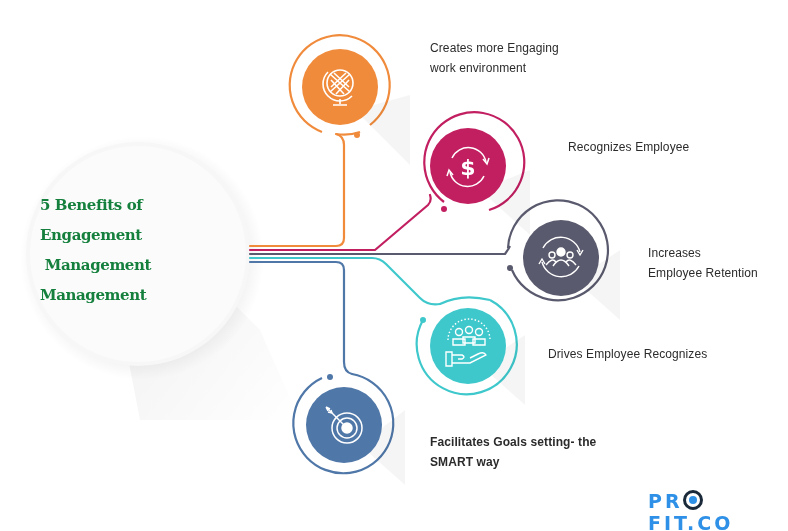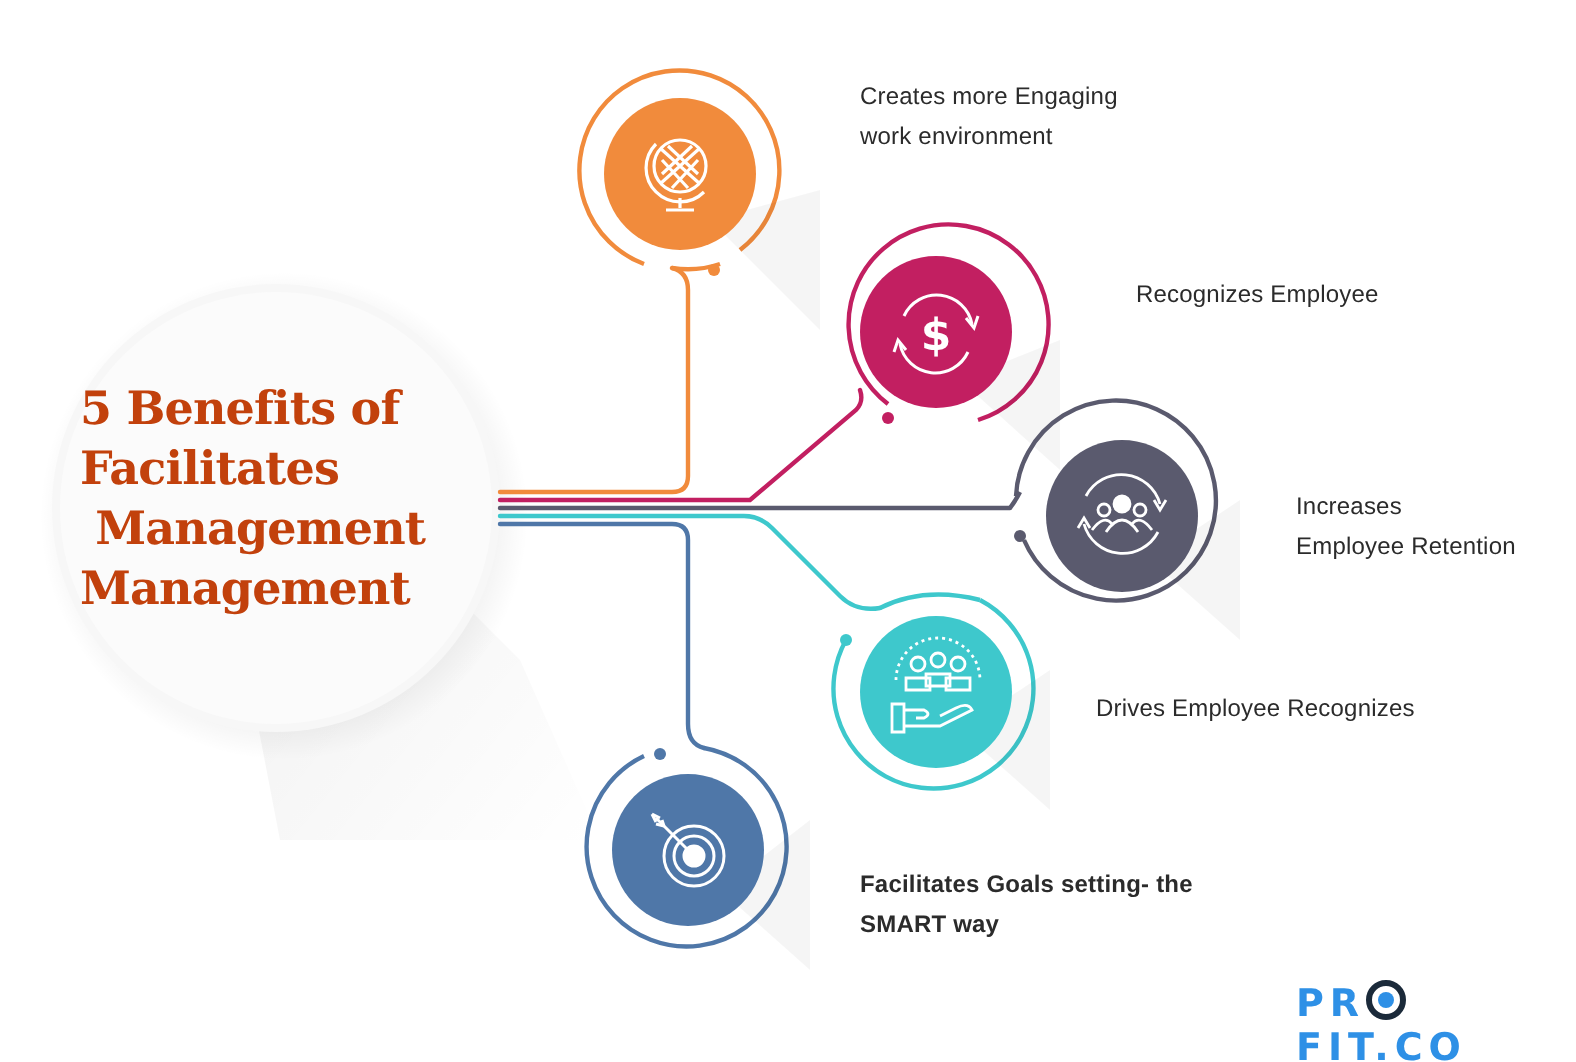--- a/index.html
+++ b/index.html
@@ -1,19 +1,19 @@
 <!DOCTYPE html>
 <html><head>
 <meta charset="utf-8">
 <style>
   html,body{margin:0;padding:0;background:#ffffff;}
   body{width:788px;height:531px;position:relative;overflow:hidden;font-family:"Liberation Sans",sans-serif;}
   #art{position:absolute;left:0;top:0;}
   .label{position:absolute;font-family:"Liberation Sans",sans-serif;font-size:12px;line-height:20px;color:#2b2b2b;letter-spacing:0.1px;}
-  .hub-title{position:absolute;left:40px;top:190px;width:200px;font-family:"DejaVu Serif",serif;font-weight:bold;font-size:23px;line-height:30px;color:#c2410c;letter-spacing:-0.4px;}
+  .hub-title{position:absolute;left:40px;top:190px;width:200px;font-family:"DejaVu Serif",serif;font-weight:bold;font-size:15px;line-height:30px;color:#15803d;letter-spacing:-0.4px;}
   .hub-title span{display:block;white-space:nowrap;}
   .logo{position:absolute;left:648px;top:490px;font-family:"DejaVu Sans",sans-serif;font-weight:bold;font-size:19px;letter-spacing:3px;color:#2e90e6;}
 </style>
 </head>
 <body>
 
 <svg id="art" width="788" height="531" viewBox="0 0 788 531">
   <defs>
     <radialGradient id="hubShadow" cx="0.5" cy="0.5" r="0.5">
       <stop offset="0.7" stop-color="#000" stop-opacity="0.10"></stop>
@@ -121,21 +121,21 @@
       <circle cx="347" cy="428" r="10"></circle>
       <circle cx="347" cy="428" r="5" fill="#fff"></circle>
       <path d="M 347 428 L 328 409"></path>
       <path d="M 326 407 L 330 409 M 326 407 L 328 411 M 328 412 L 332 413 M 331 410 L 332 413"></path>
     </g>
   </g>
 </svg>
 
 <div class="hub-title">
   <span>5 Benefits of</span>
-  <span>Facilitates</span>
+  <span>Engagement</span>
   <span style="white-space:pre"> Management</span>
   <span>Management</span>
 </div>
 
 <div class="label" style="left:430px;top:38px;">
   <div>Creates more Engaging</div>
   <div>work environment</div>
 </div>
 <div class="label" style="left:544px;top:137px;margin-left:24px;">
   <div>Recognizes Employee</div>

